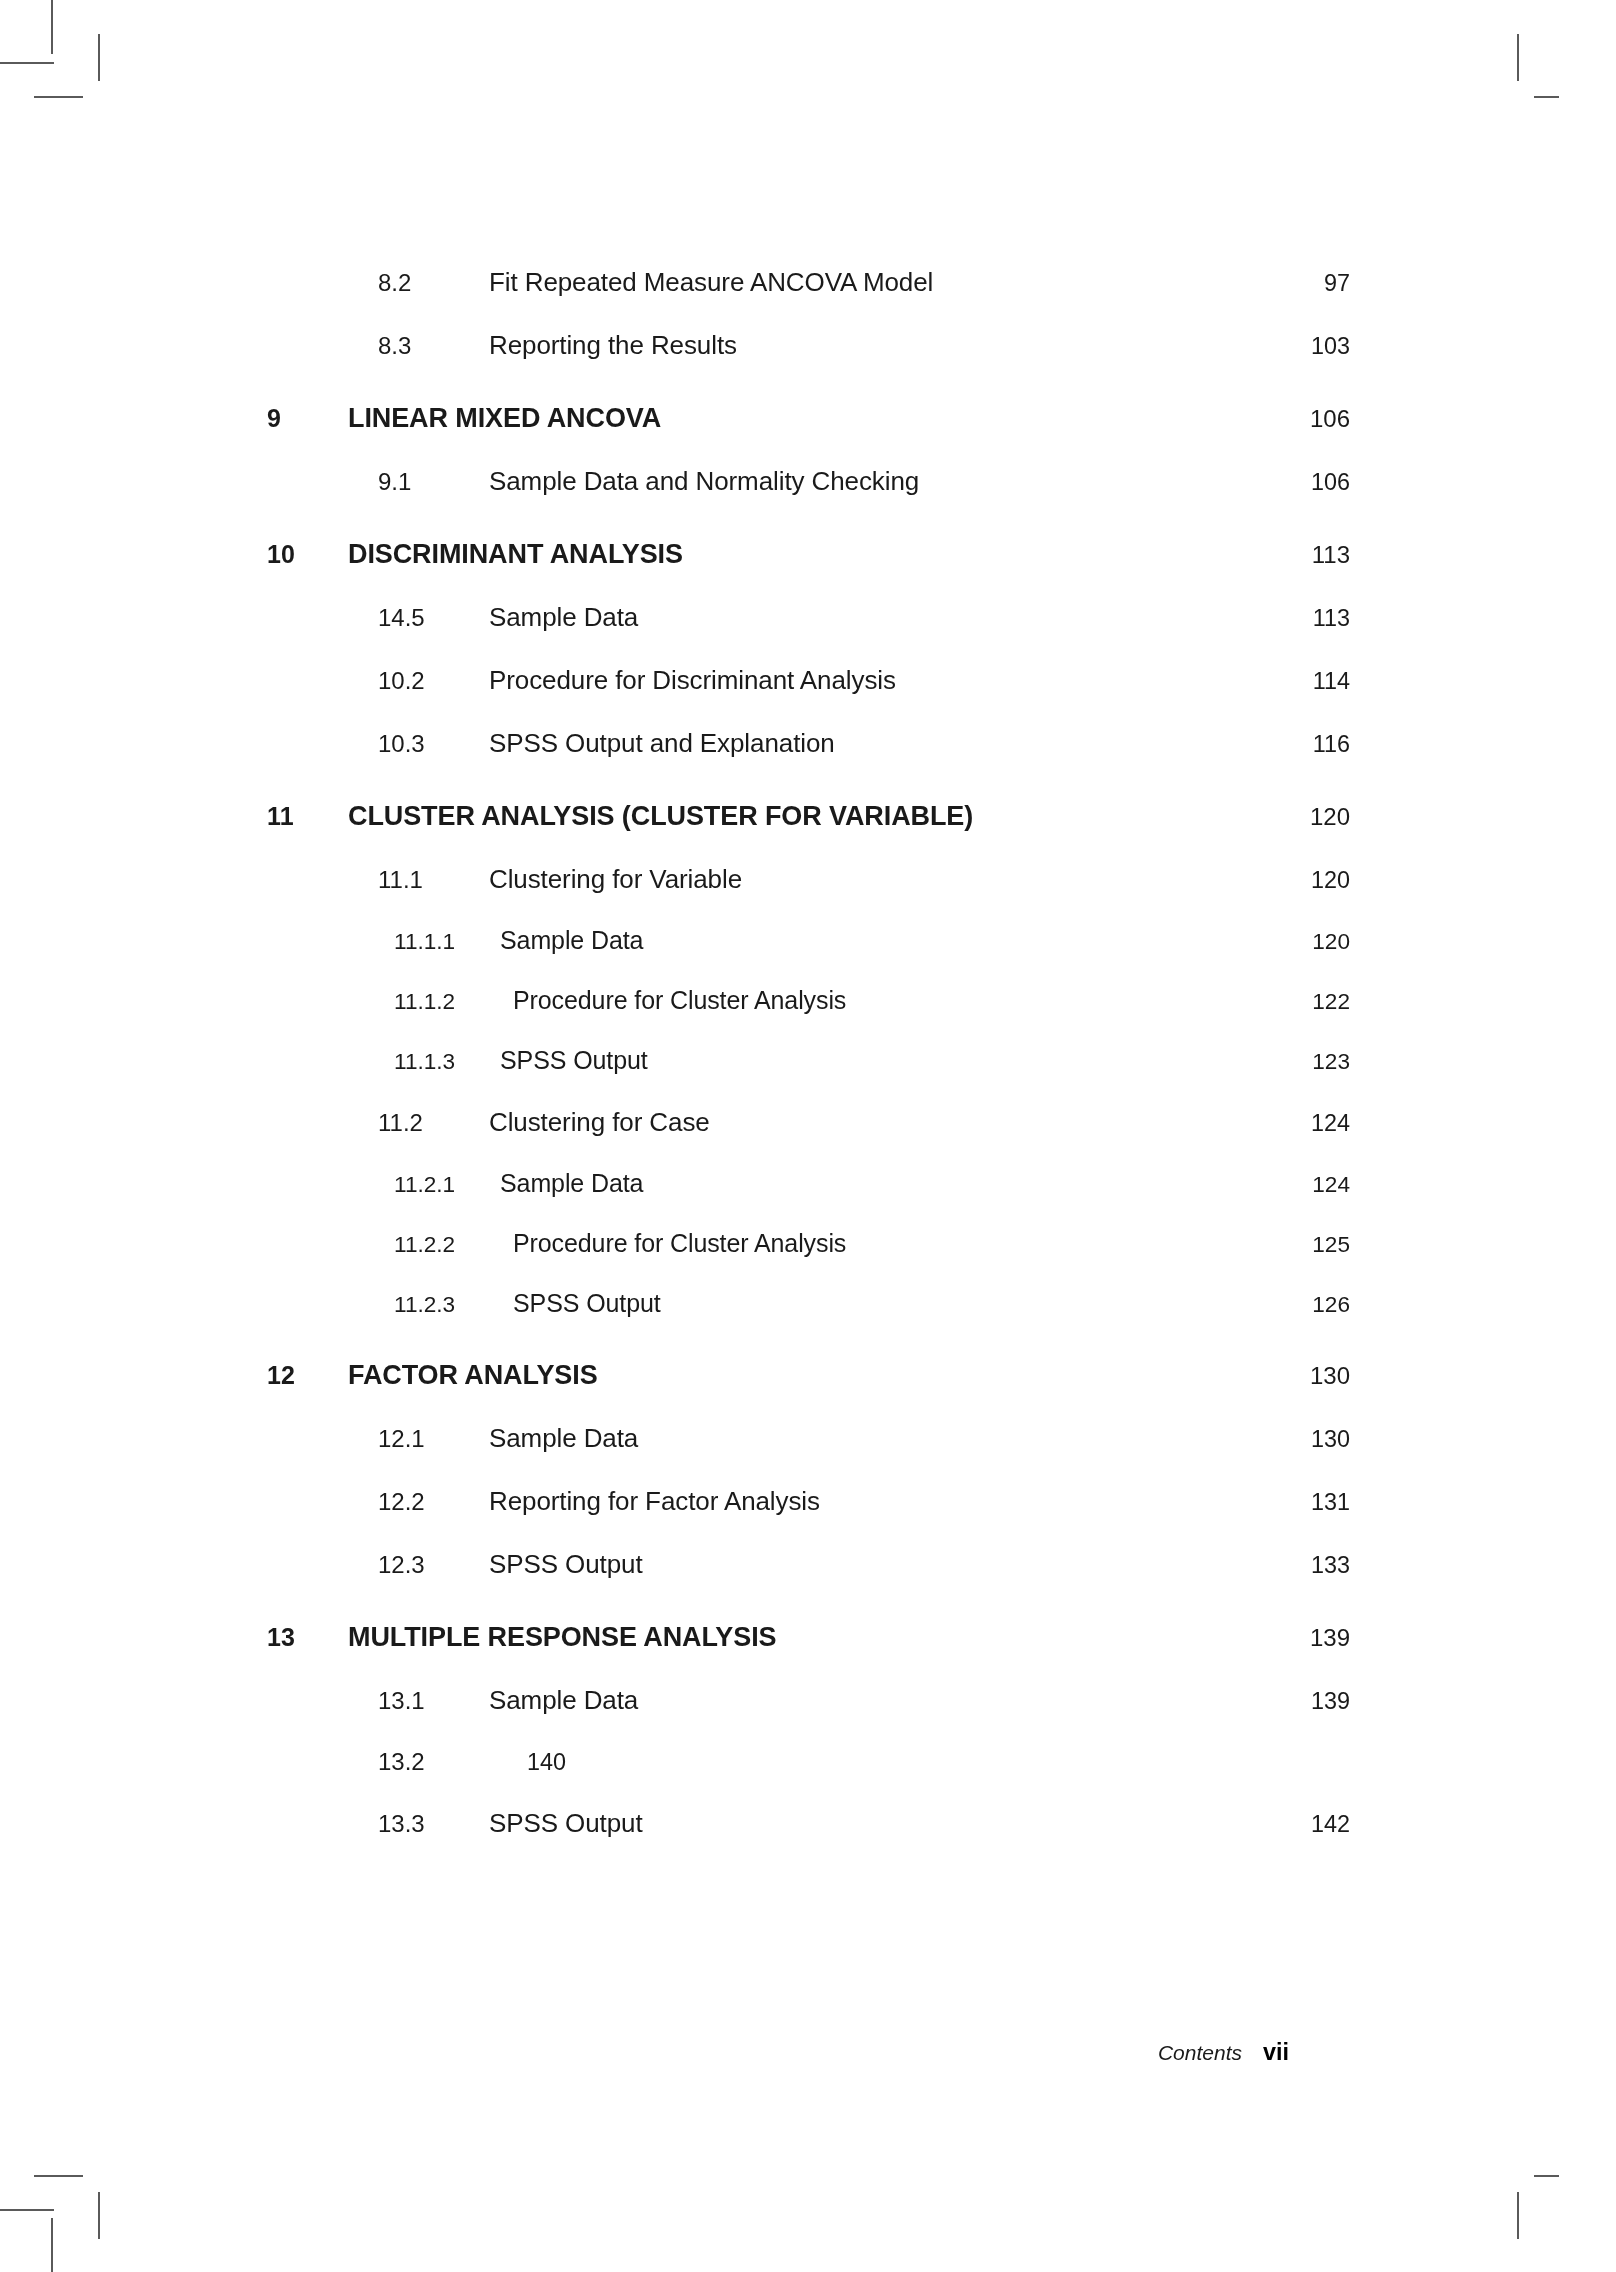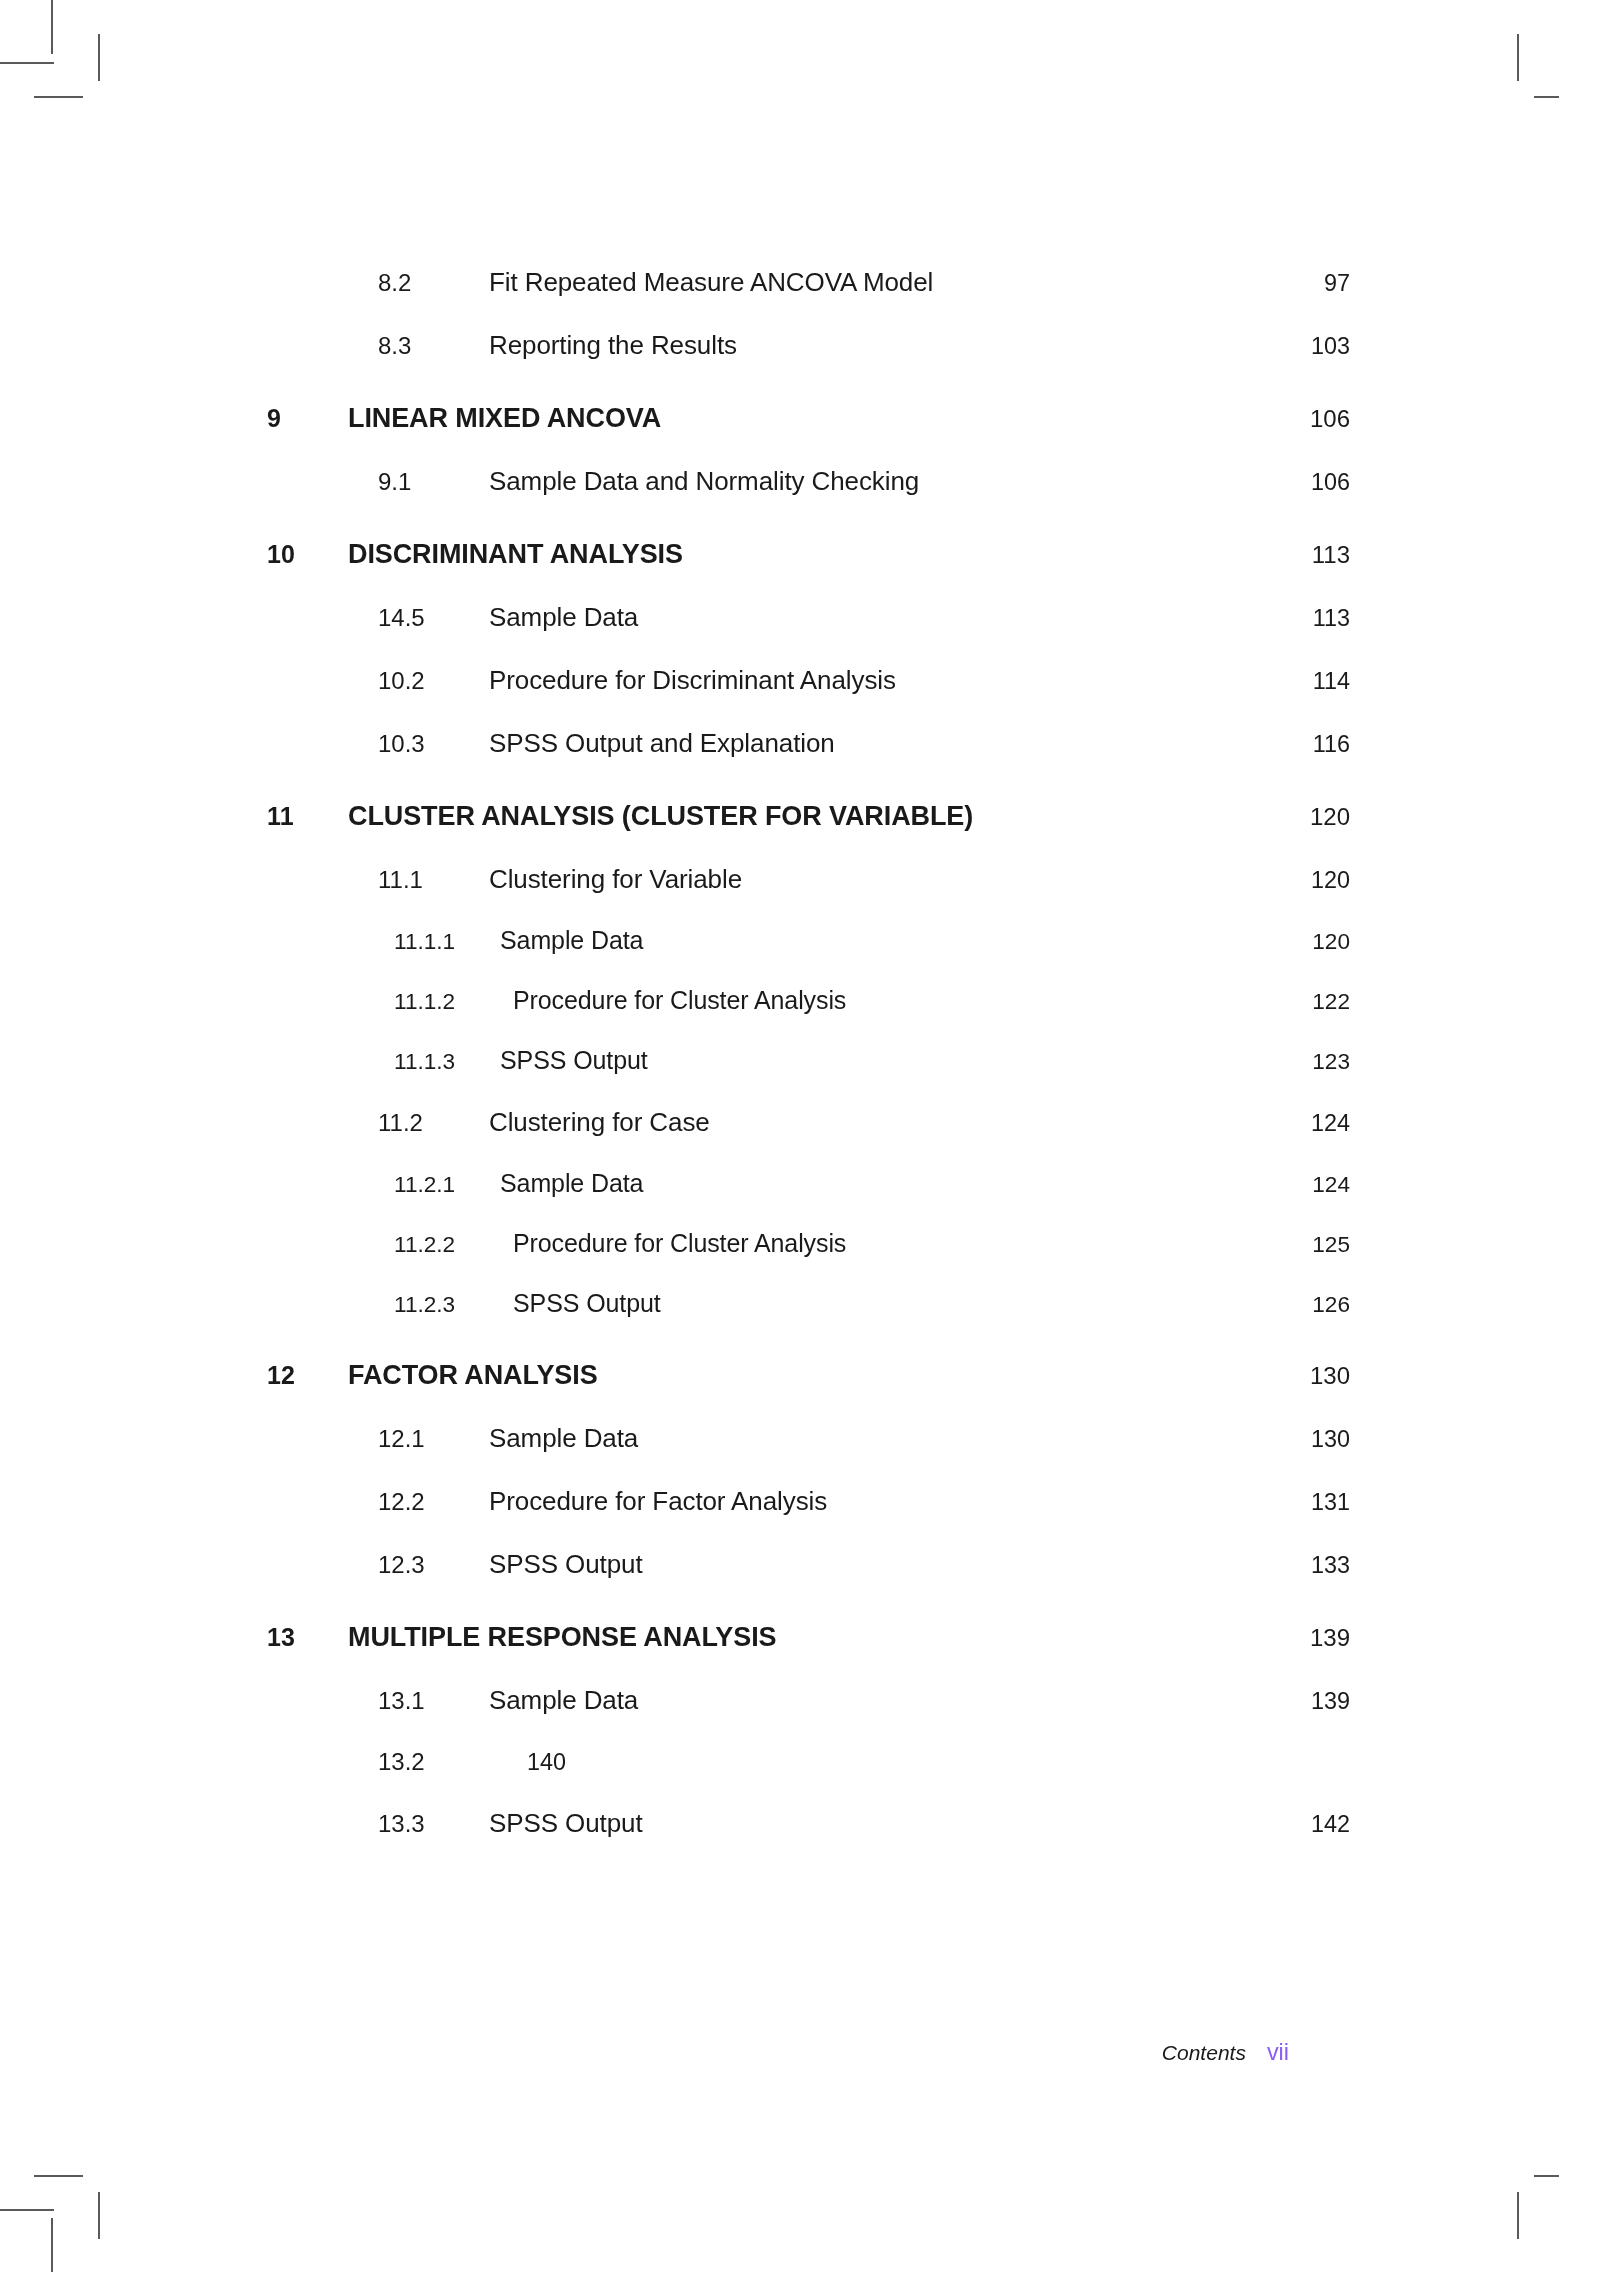--- a/index.html
+++ b/index.html
@@ -136,22 +136,22 @@
     gap: 21px;
   }
   .footer .label {
     font-size: 21px;
     font-style: italic;
     font-weight: normal;
     color: #1a1a1a;
   }
   .footer .folio {
     font-size: 23.4px;
-    font-weight: normal;
-    color: #8b5cf6;
+    font-weight: bold;
+    color: #000000;
   }
 </style>
 </head>
 <body>
 
 <div class="page">
 
   <div id="crop-marks">
       <div class="mark v" style="left: 51px; top: 0px; width: 1.6px; height: 54px;"></div>
       <div class="mark h" style="left: 0px; top: 62px; width: 54px; height: 1.6px;"></div>
@@ -262,21 +262,21 @@
         <span class="title">FACTOR ANALYSIS</span>
         <span class="page-no">130</span>
       </div>
       <div class="row lv2">
         <span class="num">12.1</span>
         <span class="title">Sample Data</span>
         <span class="page-no">130</span>
       </div>
       <div class="row lv2">
         <span class="num">12.2</span>
-        <span class="title">Procedure for Factor Analysis</span>
+        <span class="title">Reporting for Factor Analysis</span>
         <span class="page-no">131</span>
       </div>
       <div class="row lv2">
         <span class="num">12.3</span>
         <span class="title">SPSS Output</span>
         <span class="page-no">133</span>
       </div>
       <div class="row lv1">
         <span class="num">13</span>
         <span class="title">MULTIPLE RESPONSE ANALYSIS</span>

